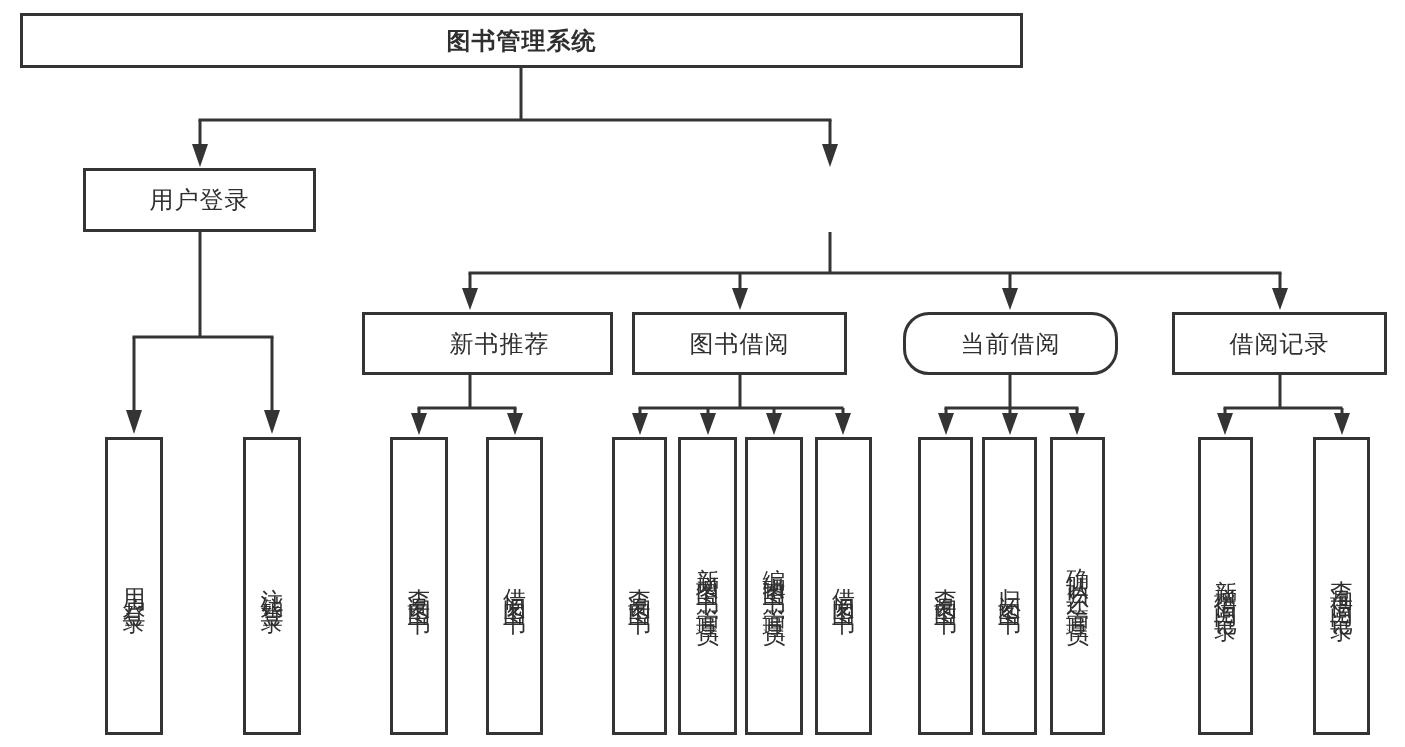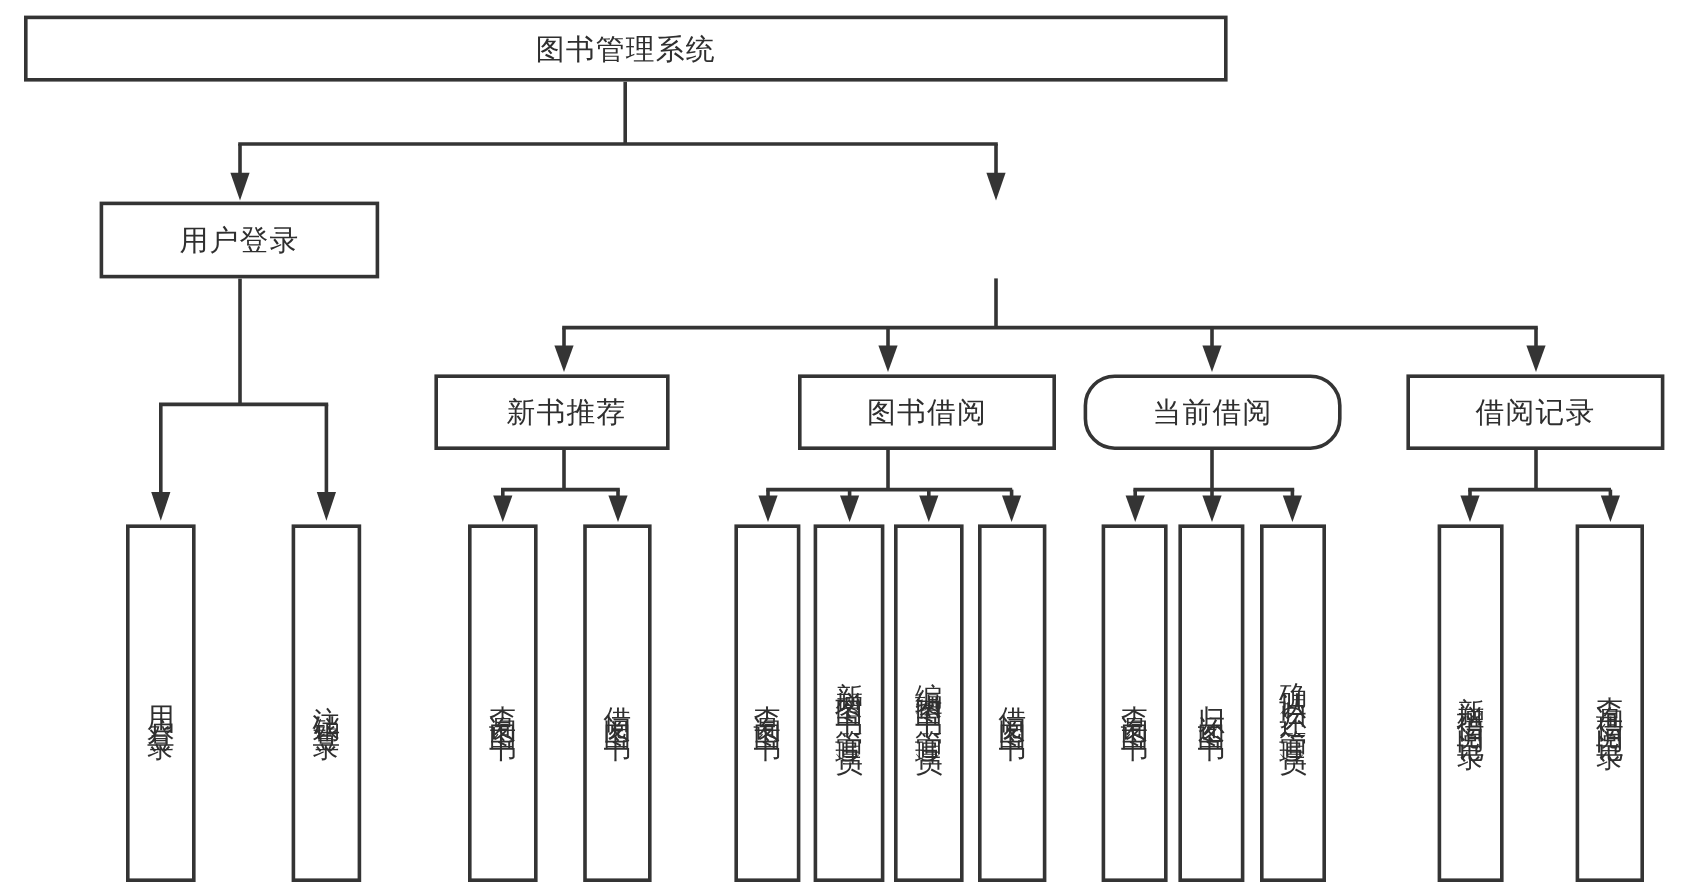--- a/index.html
+++ b/index.html
@@ -140,32 +140,32 @@
       <polygon points="766,413 782,413 774,435"></polygon>
       <polygon points="835,413 851,413 843,435"></polygon>
       <polygon points="938,413 954,413 946,435"></polygon>
       <polygon points="1002,413 1018,413 1010,435"></polygon>
       <polygon points="1069,413 1085,413 1077,435"></polygon>
       <polygon points="1217,413 1233,413 1225,435"></polygon>
       <polygon points="1334,413 1350,413 1342,435"></polygon>
     </g>
   </svg>
 
-  <div class="node" style="left:20px; top:13px; width:1003px; height:55px;">
+  <div class="node" style="left:20px; top:13px; width:1003px; height:55px;font-weight:bold;">
     <span class="hlabel">图书管理系统</span>
   </div>
 
   <div class="node" style="left:83px; top:168px; width:233px; height:64px;">
     <span class="hlabel">用户登录</span>
   </div>
 
-  <div class="node" style="left:362px; top:312px; width:196px; height:63px;padding-left:24px;">
+  <div class="node" style="left:362px; top:312px; width:251px; height:63px;padding-left:24px;">
     <span class="hlabel">新书推荐</span>
   </div>
-  <div class="node" style="left:665px; top:312px; width:215px; height:63px;">
+  <div class="node" style="left:632px; top:312px; width:215px; height:63px;">
     <span class="hlabel">图书借阅</span>
   </div>
   <div class="node" style="left:903px; top:312px; width:215px; height:63px;border-radius:26px;">
     <span class="hlabel">当前借阅</span>
   </div>
   <div class="node" style="left:1172px; top:312px; width:215px; height:63px;">
     <span class="hlabel">借阅记录</span>
   </div>
 
   <div class="leaf" style="left:105px; width:58px;">

